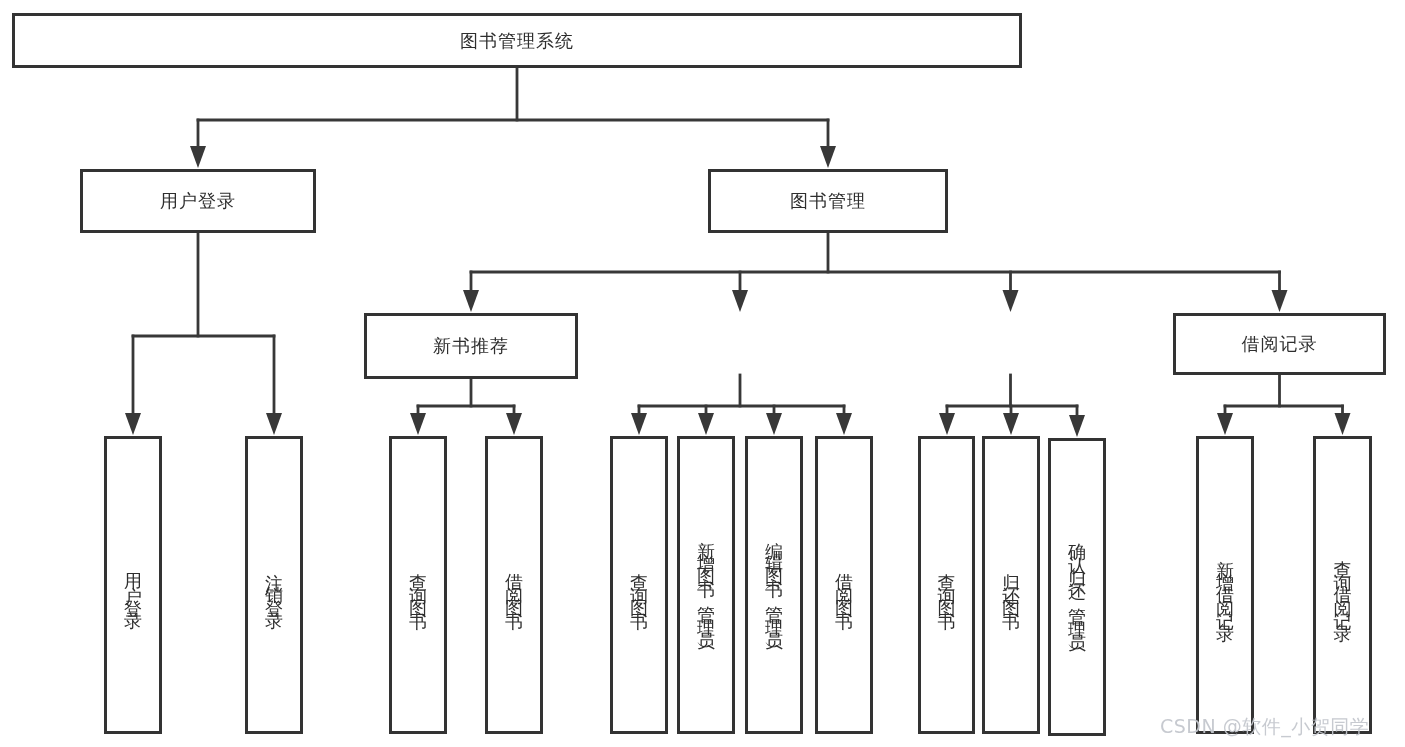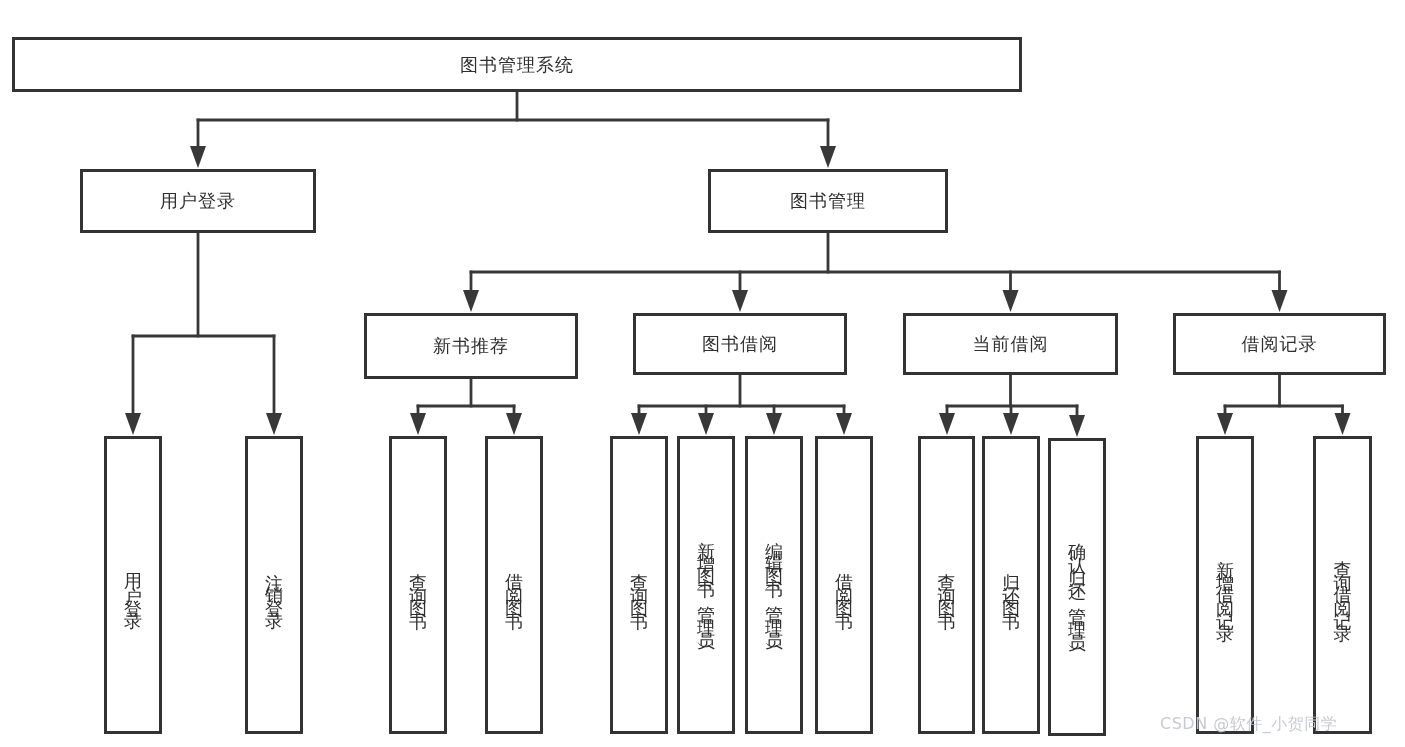--- a/index.html
+++ b/index.html
@@ -4,21 +4,21 @@
 <style>
   html,body{margin:0;padding:0;background:#ffffff;}
   .canvas{position:relative;width:1405px;height:747px;background:#ffffff;
           font-family:"DejaVu Sans",sans-serif;color:#2e2e2e;overflow:hidden;}
   .connectors{position:absolute;left:0;top:0;z-index:1;}
   .box{position:absolute;box-sizing:border-box;background:#ffffff;border:3px solid #333333;
        display:flex;align-items:center;justify-content:center;z-index:2;}
   .box.h{font-size:18px;letter-spacing:1px;}
   .box.v span{writing-mode:vertical-rl;text-orientation:mixed;font-size:18px;
               letter-spacing:13px;white-space:nowrap;}
-  .watermark{position:absolute;z-index:6;font-size:16px;letter-spacing:0.5px;
+  .watermark{position:absolute;z-index:6;font-size:19px;letter-spacing:0.5px;
              color:rgba(196,199,205,0.95);white-space:nowrap;}
 </style>
 </head>
 <body>
 
 <div class="canvas">
 
   <svg id="conn" class="connectors" width="1405" height="747">
       <line x1="517" y1="68" x2="517" y2="120" stroke="#383838" stroke-width="2.8" stroke-linecap="square"></line>
       <line x1="198" y1="120" x2="828" y2="120" stroke="#383838" stroke-width="2.8" stroke-linecap="square"></line>
@@ -67,39 +67,33 @@
       <line x1="1011" y1="406" x2="1011" y2="419" stroke="#383838" stroke-width="2.8" stroke-linecap="square"></line>
       <polygon points="1003,413 1019,413 1011,435" fill="#383838"></polygon>
       <line x1="1077" y1="406" x2="1077" y2="421" stroke="#383838" stroke-width="2.8" stroke-linecap="square"></line>
       <polygon points="1069,415 1085,415 1077,437" fill="#383838"></polygon>
       <line x1="1225" y1="406" x2="1225" y2="419" stroke="#383838" stroke-width="2.8" stroke-linecap="square"></line>
       <polygon points="1217,413 1233,413 1225,435" fill="#383838"></polygon>
       <line x1="1342.5" y1="406" x2="1342.5" y2="419" stroke="#383838" stroke-width="2.8" stroke-linecap="square"></line>
       <polygon points="1334.5,413 1350.5,413 1342.5,435" fill="#383838"></polygon>
     </svg>
 
-  <div class="box h" style="left:12px;top:13px;width:1010px;height:55px;margin-top:24px;">
+  <div class="box h" style="left:12px;top:13px;width:1010px;height:55px;">
     <span>图书管理系统</span>
   </div>
 
   <div class="box h" style="left:80px;top:169px;width:236px;height:64px;">
     <span>用户登录</span>
   </div>
   <div class="box h" style="left:708px;top:169px;width:240px;height:64px;align-items:center;">
     <span>图书管理</span>
   </div>
 
   <div class="box h" style="left:364px;top:313px;width:214px;height:66px;">
     <span>新书推荐</span>
-  </div>
-  <div class="box h" style="left:633px;top:313px;width:214px;height:62px;">
-    <span>图书借阅</span>
-  </div>
-  <div class="box h" style="left:903px;top:313px;width:215px;height:62px;">
-    <span>当前借阅</span>
   </div>
   <div class="box h" style="left:1173px;top:313px;width:213px;height:62px;">
     <span>借阅记录</span>
   </div>
 
   <div class="box v" style="left:104px;top:436px;width:58px;height:298px;">
     <span>用户登录</span>
   </div>
   <div class="box v" style="left:245px;top:436px;width:58px;height:298px;">
     <span>注销登录</span>

